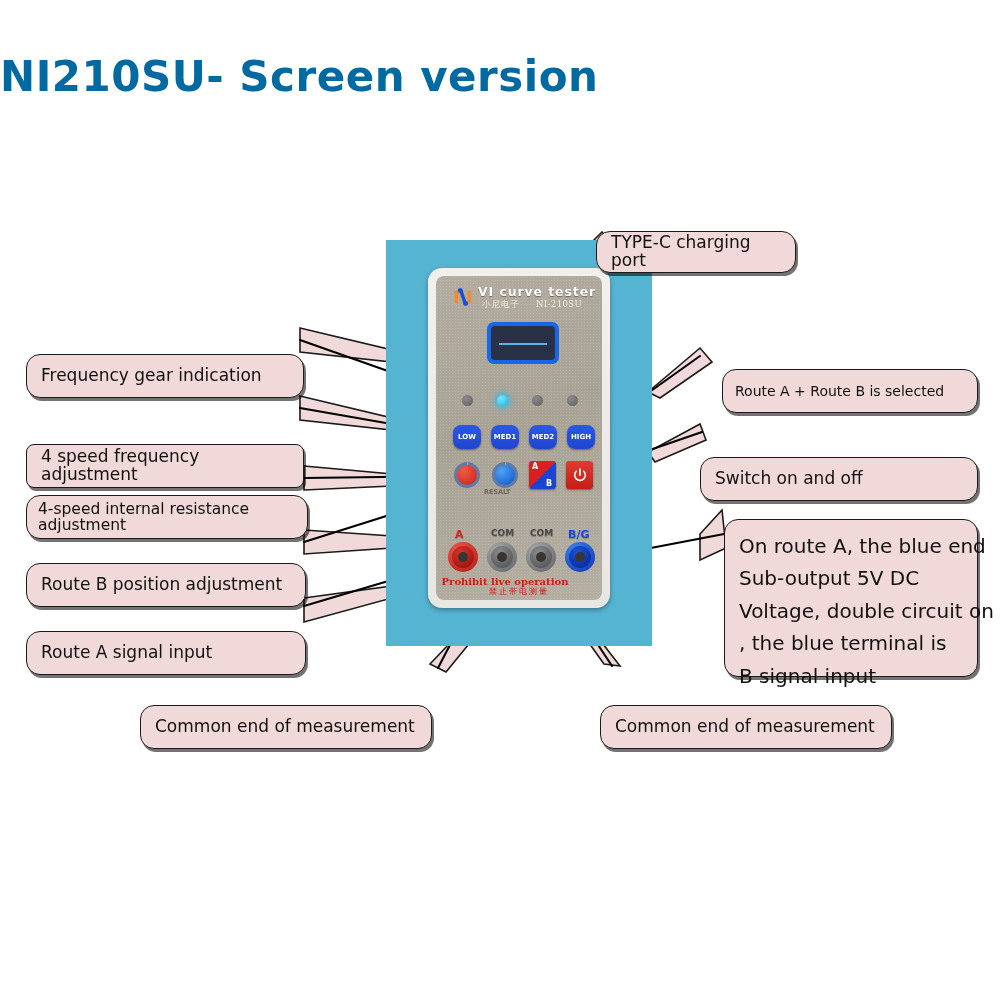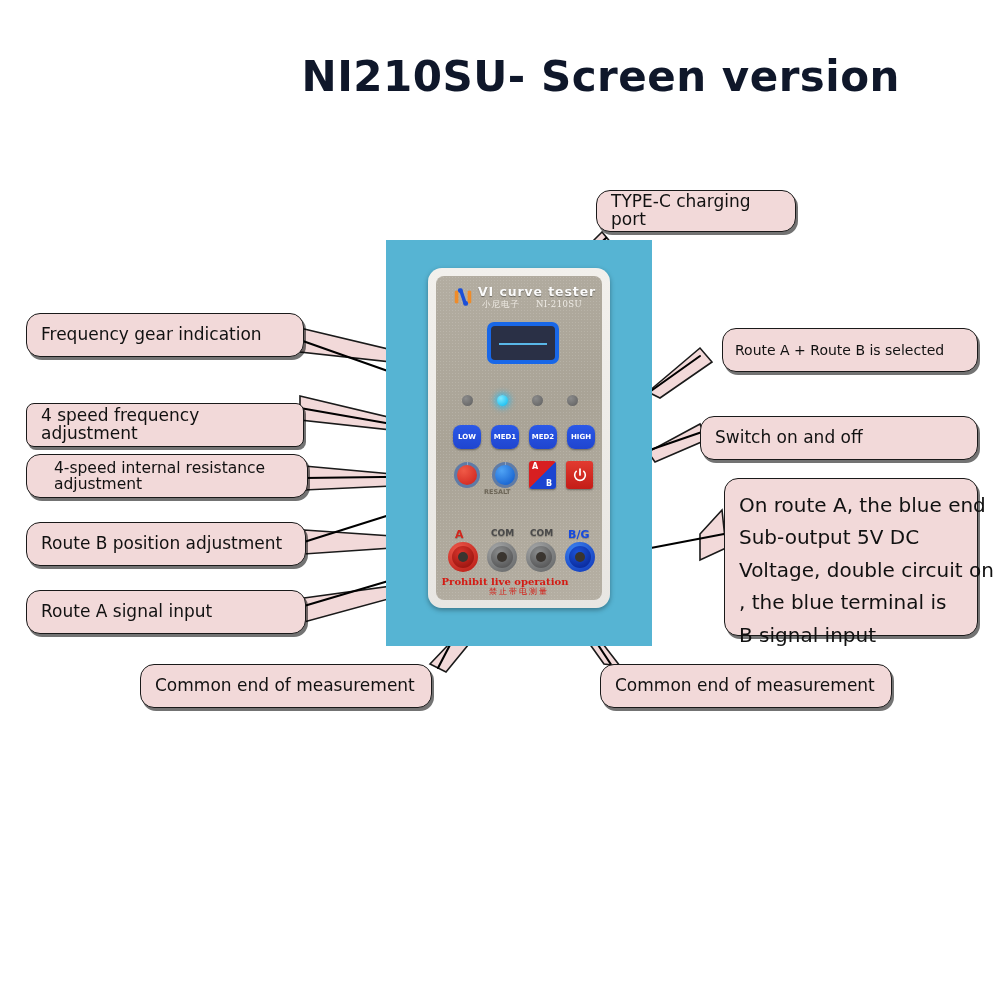--- a/index.html
+++ b/index.html
@@ -5,22 +5,22 @@
   html,body{margin:0;padding:0;}
   body{
     width:1000px;height:1000px;background:#ffffff;
     font-family:"Liberation Sans", sans-serif;
     position:relative;overflow:hidden;
   }
   #stage{position:absolute;left:0;top:0;width:1000px;height:1000px;}
 
   
   #title{
-    position:absolute;left:0;top:52px;width:900px;text-align:right;
-    font-size:42px;font-weight:bold;color:#0f172a;letter-spacing:.5px;
+    position:absolute;left:0;top:52px;width:900px;text-align:left;
+    font-size:42px;font-weight:bold;color:#0369a1;letter-spacing:.5px;
     font-family:"DejaVu Sans", sans-serif;
   }
 
   
   #leaders{position:absolute;left:0;top:0;width:1000px;height:1000px;pointer-events:none;}
 
   
   #bluebg{
     position:absolute;left:386px;top:240px;width:266px;height:406px;
     background:#56b4d3;
@@ -143,21 +143,21 @@
     font-family:Liberation Sans, sans-serif;
   }
 
   
   .callout{
     position:absolute;background:#f2d9d9;border:1.6px solid #1a1a1a;
     border-radius:14px;color:#111;font-size:17px;line-height:1.05;
     padding:9px 14px;box-sizing:border-box;
     font-family:"DejaVu Sans", sans-serif;
     box-shadow:2px 3px 0 rgba(0,0,0,.55);
-    display:flex;align-items:center;
+    display:flex;align-items:center;margin-top:41px;
   }
   .callout.multi{display:block;line-height:1.62;padding:10px 14px;}
   .callout span{display:block;white-space:nowrap;}
 </style>
 </head>
 <body>
 
 <div id="stage">
 
   <div id="title">NI210SU- Screen version</div>
@@ -274,21 +274,21 @@
 
   <div id="warn-en">Prohibit live operation</div>
   <div id="warn-cn">禁止带电测量</div>
 
   <div class="callout" style="left:596px;top:190px;width:200px;height:42px;">TYPE-C charging port</div>
 
   <div class="callout" style="left:26px;top:313px;width:278px;height:44px;">Frequency gear indication</div>
 
   <div class="callout" style="left:26px;top:403px;width:278px;height:44px;border-radius:8px;">4 speed frequency adjustment</div>
 
-  <div class="callout" style="left:26px;top:454px;width:282px;height:44px;font-size:15.5px;padding:9px 27px;">4-speed internal resistance adjustment</div>
+  <div class="callout" style="left:26px;top:454px;width:282px;height:44px;font-size:15.5px;padding:9px 11px;">4-speed internal resistance adjustment</div>
 
   <div class="callout" style="left:26px;top:522px;width:280px;height:44px;">Route B position adjustment</div>
 
   <div class="callout" style="left:26px;top:590px;width:280px;height:44px;">Route A signal input</div>
 
   <div class="callout" style="left:140px;top:664px;width:292px;height:44px;">Common end of measurement</div>
 
   <div class="callout" style="left:600px;top:664px;width:292px;height:44px;">Common end of measurement</div>
 
   <div class="callout" style="left:722px;top:328px;width:256px;height:44px;font-size:14px;padding:9px 12px;">Route A + Route B is selected</div>

